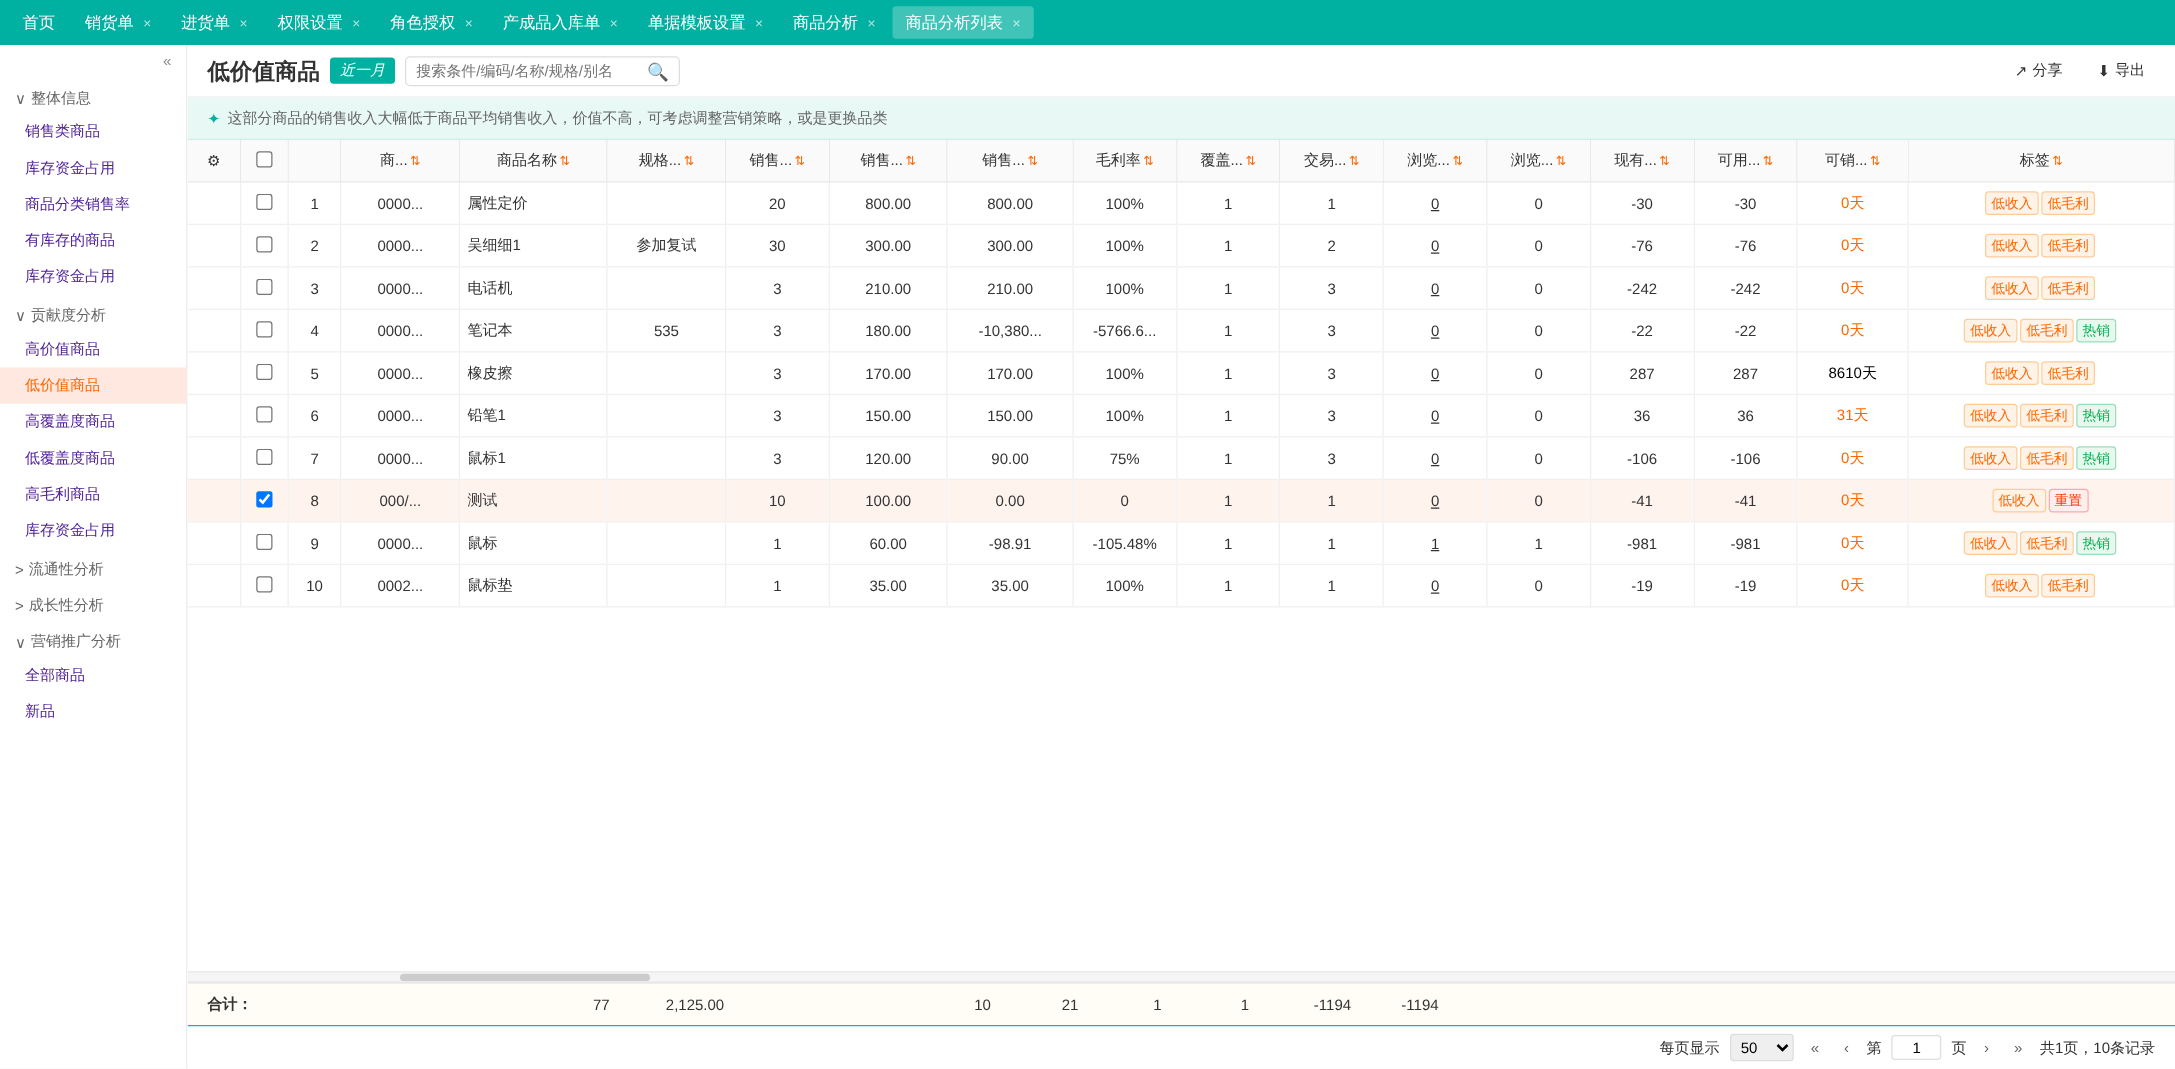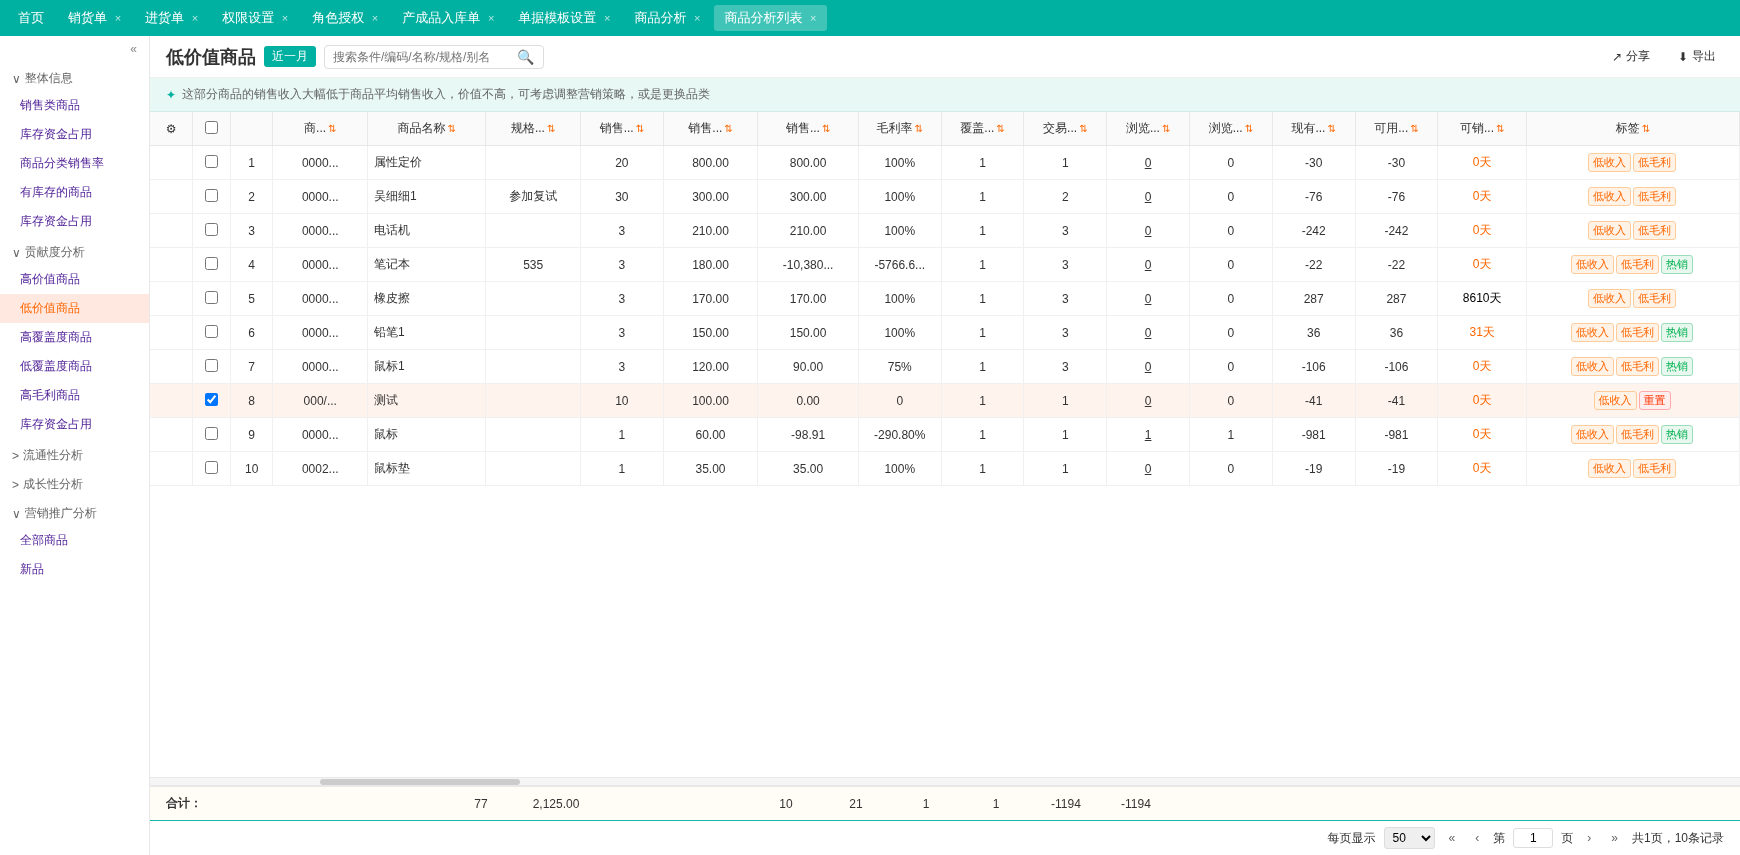--- a/index.html
+++ b/index.html
@@ -78,20 +78,21 @@
       font-weight: bold;
       color: #333;
     }
     .filter-tag {
       background: #00b0a0;
       color: #fff;
       padding: 2px 8px;
       border-radius: 3px;
       font-size: 12px;
       cursor: pointer;
+      font-style: italic;
     }
     .search-box {
       display: flex;
       align-items: center;
       border: 1px solid #ddd;
       border-radius: 4px;
       padding: 3px 8px;
       gap: 4px;
       width: 220px;
     }
@@ -515,21 +516,21 @@
             <tr>
     <td></td>
     <td><input type="checkbox" style=""></td>
     <td>9</td>
     <td>0000...</td>
     <td class="text-left">鼠标</td>
     <td></td>
     <td>1</td>
     <td>60.00</td>
     <td>-98.91</td>
-    <td>-290.80%</td>
+    <td>-105.48%</td>
     <td>1</td>
     <td>1</td>
     <td style="text-decoration:underline; cursor:pointer;">1</td>
     <td>1</td>
     <td>-981</td>
     <td>-981</td>
     <td style="color:#ff6600;">0天</td>
     <td><span class="tag-orange">低收入</span><span class="tag-orange">低毛利</span><span class="tag-green">热销</span></td>
   </tr>
             <tr>

